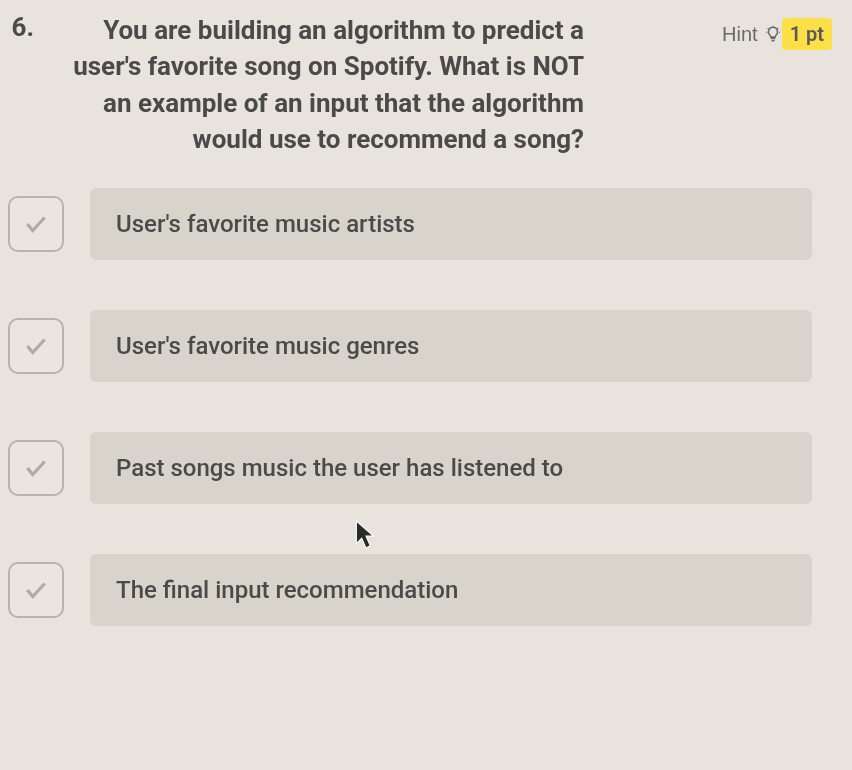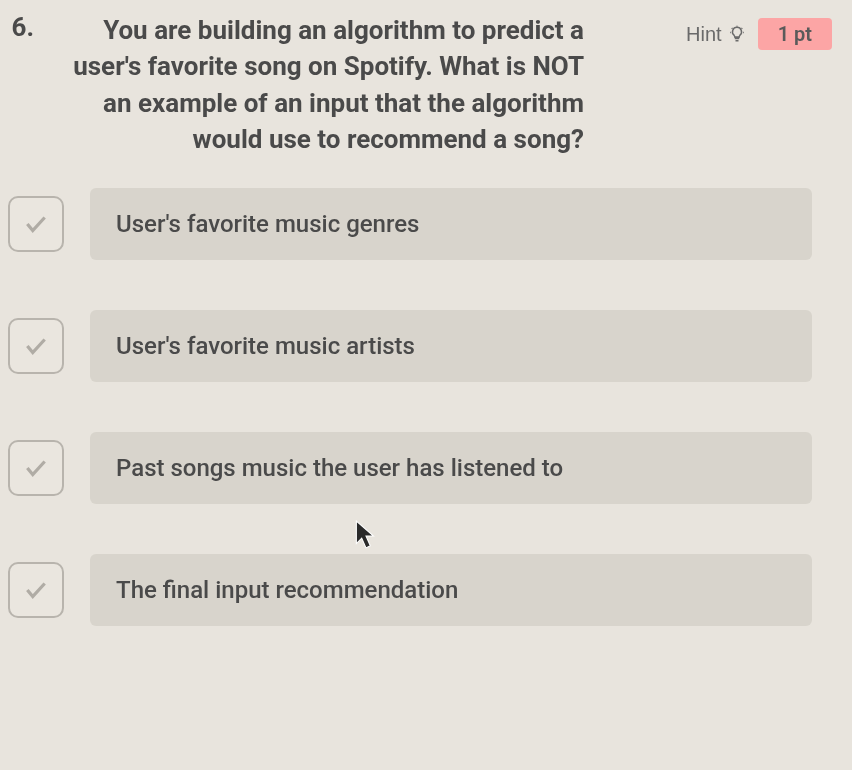--- a/index.html
+++ b/index.html
@@ -38,21 +38,20 @@
       font-size: 26px;
       font-weight: 700;
       color: #4a4a4a;
       line-height: 1.4;
       max-width: 540px;
       text-align: right;
     }
     .top-controls {
       display: flex;
       align-items: center;
-      gap: 12px;
       margin-left: auto;
       padding-top: 6px;
     }
     .hint-btn {
       display: flex;
       align-items: center;
       gap: 6px;
       font-size: 20px;
       color: #6a6a6a;
       background: transparent;
@@ -61,23 +60,23 @@
     }
     .hint-icon {
       width: 18px;
       height: 18px;
       display: inline-flex;
       align-items: center;
       justify-content: center;
       color: #6a6a6a;
     }
     .points-badge {
-      background: #fca5a5;
+      background: #fde047;
       border-radius: 4px;
-      padding: 4px 20px;
+      padding: 4px 8px;
       font-size: 20px;
       font-weight: 600;
       color: #5a5a5a;
     }
     .options-container {
       margin-top: 30px;
       padding-left: 8px;
       padding-right: 20px;
     }
     .option-row {
@@ -150,30 +149,30 @@
     </div>
   </div>
 
   <div class="options-container">
     <div class="option-row">
       <div class="checkbox">
         <svg viewBox="0 0 24 24">
             <polyline points="4 12 9 18 20 6"></polyline>
           </svg>
       </div>
-      <div class="option-label">User's favorite music genres</div>
+      <div class="option-label">User's favorite music artists</div>
     </div>
 
     <div class="option-row">
       <div class="checkbox">
         <svg viewBox="0 0 24 24">
             <polyline points="4 12 9 18 20 6"></polyline>
           </svg>
       </div>
-      <div class="option-label">User's favorite music artists</div>
+      <div class="option-label">User's favorite music genres</div>
     </div>
 
     <div class="option-row">
       <div class="checkbox">
         <svg viewBox="0 0 24 24">
             <polyline points="4 12 9 18 20 6"></polyline>
           </svg>
       </div>
       <div class="option-label">Past songs music the user has listened to</div>
     </div>

